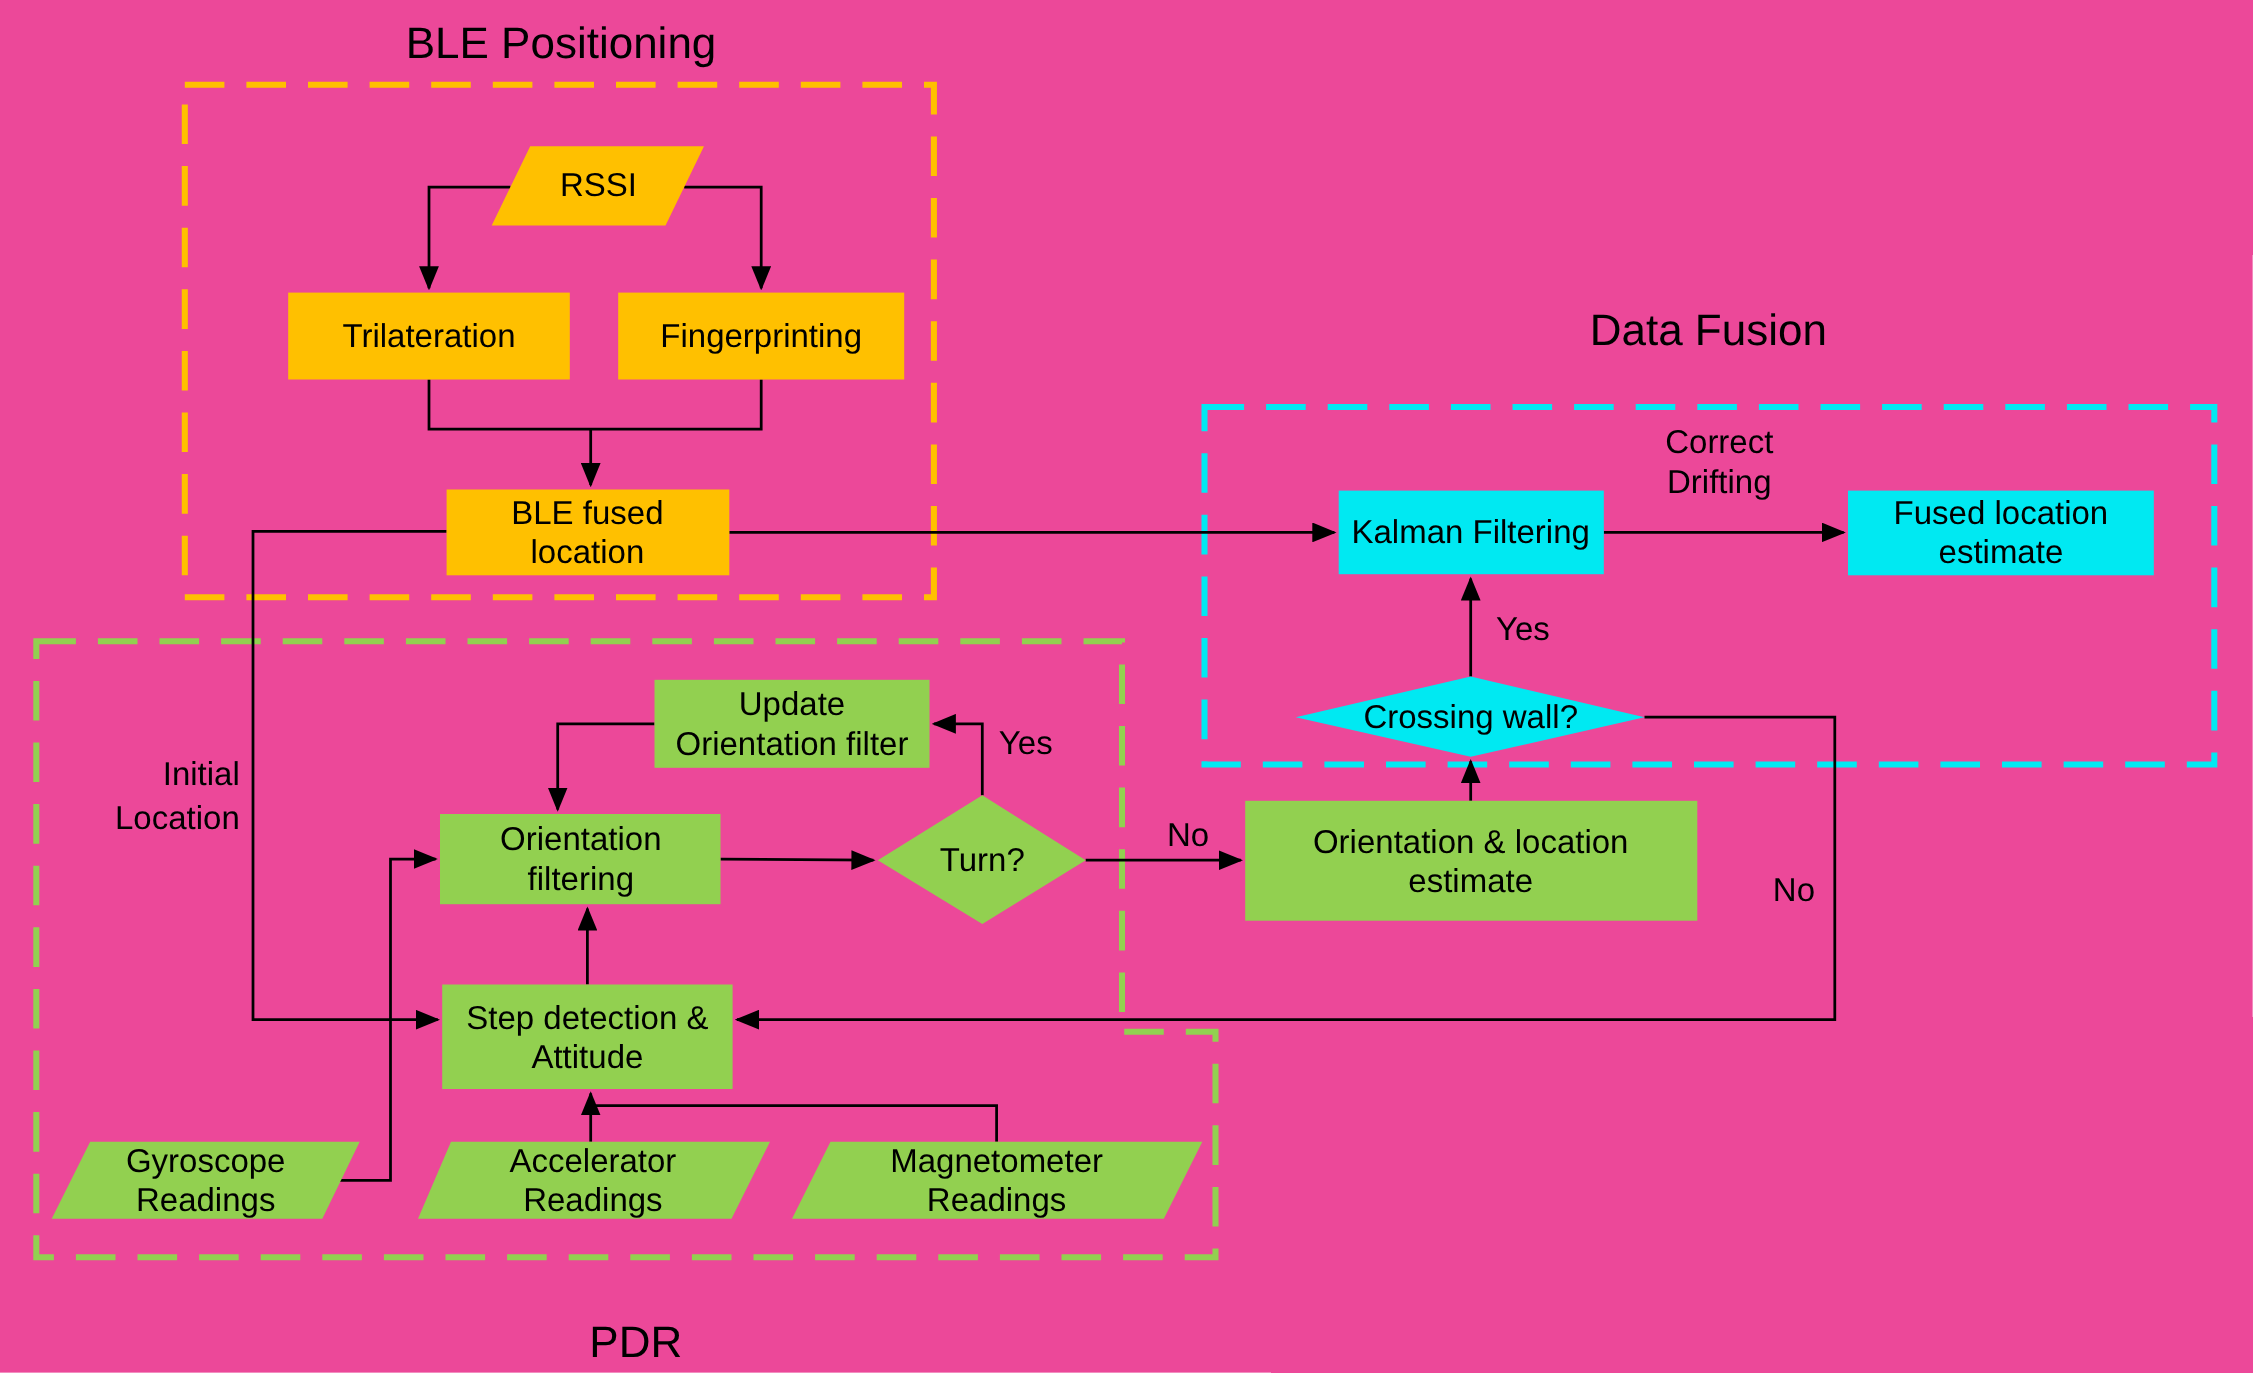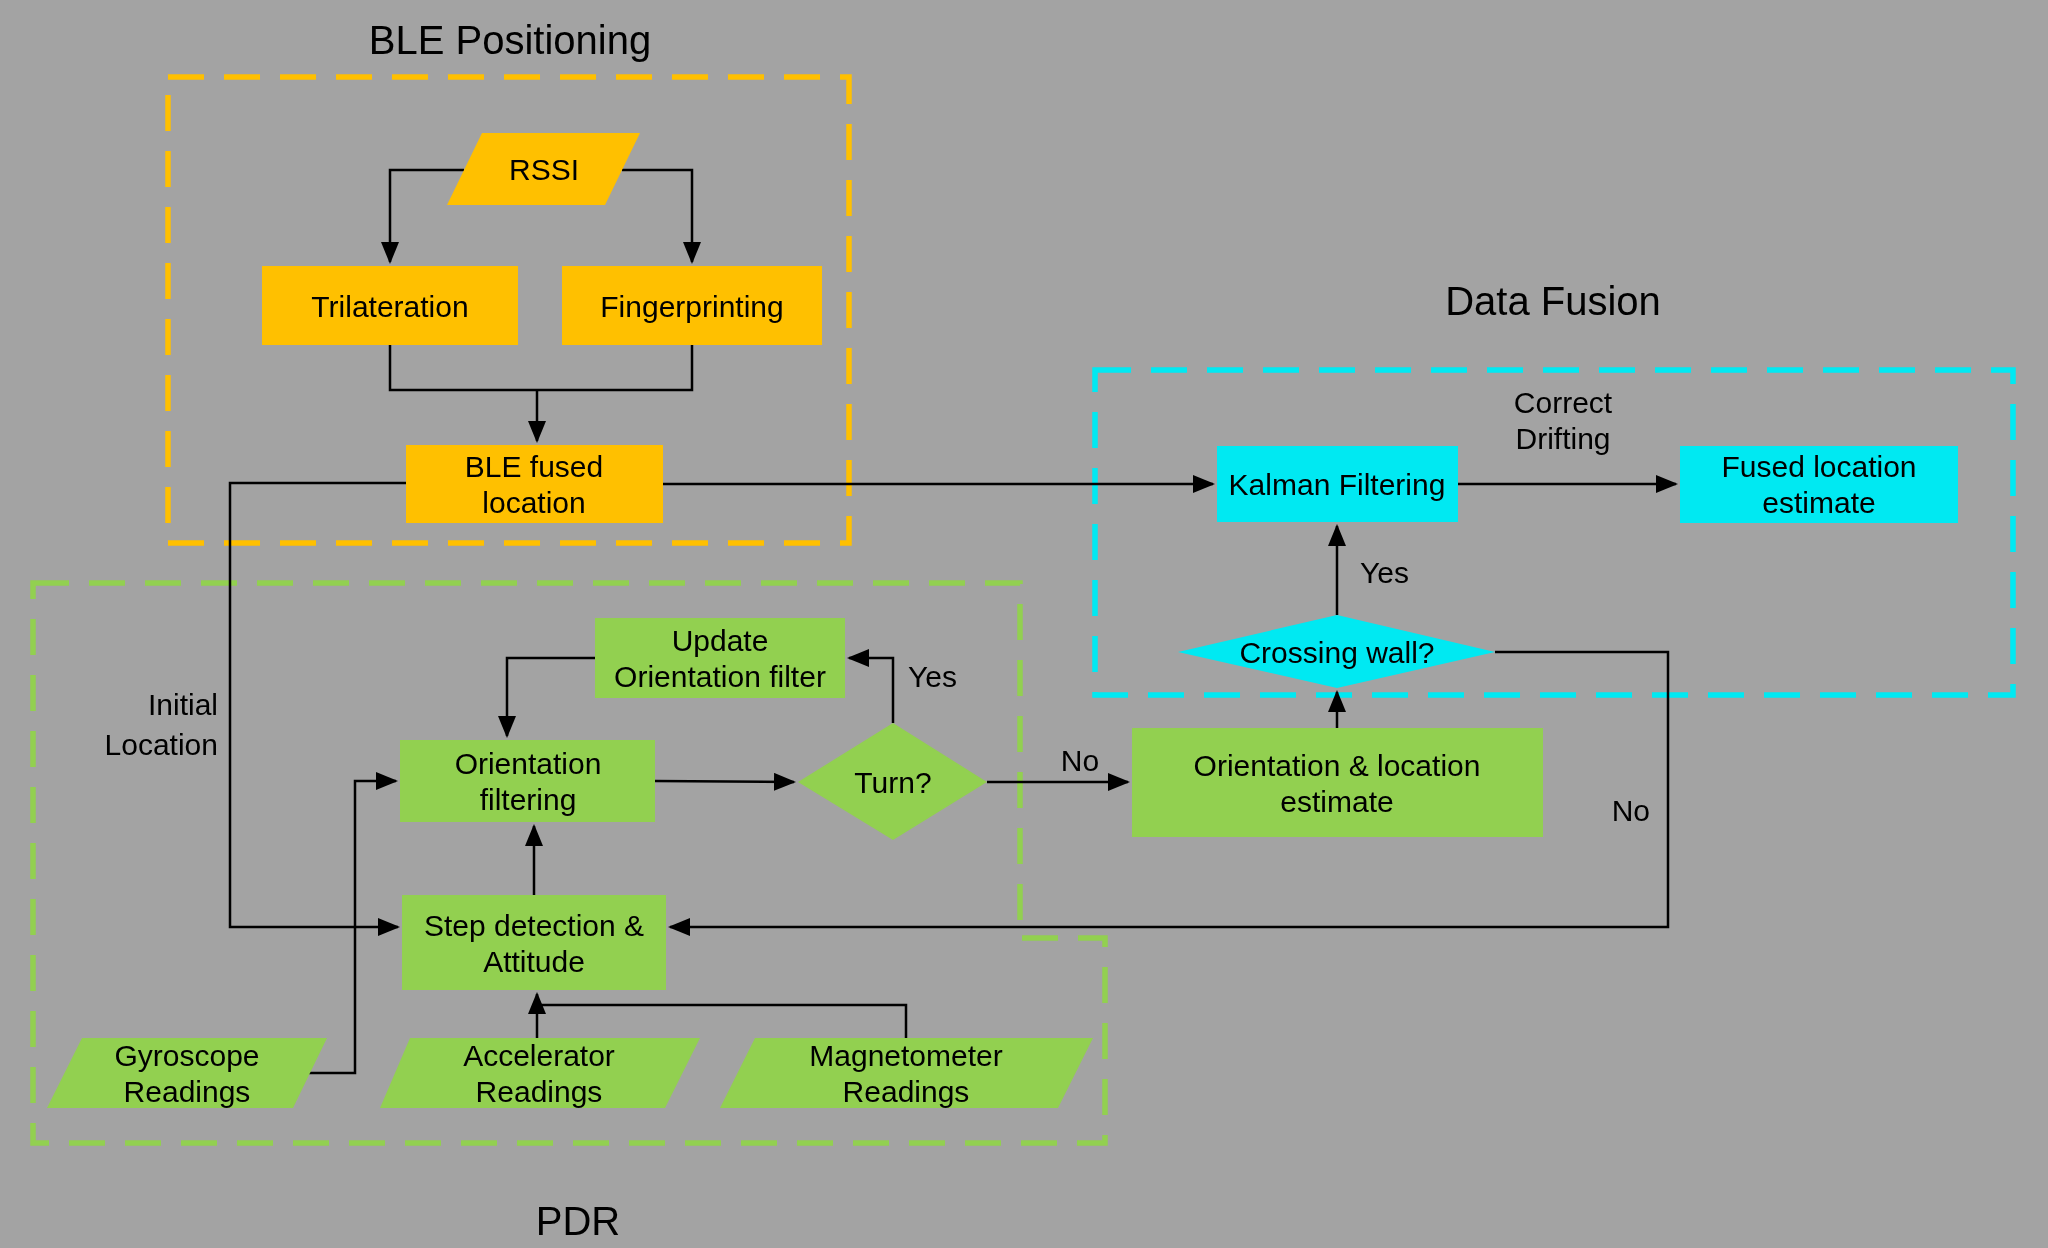--- a/index.html
+++ b/index.html
@@ -1,16 +1,16 @@
 <!DOCTYPE html>
 <html><head>
 <meta charset="utf-8">
 <style>
   html, body { margin: 0; padding: 0; background: #ffffff; }
-  .canvas-wrap { width: 2048px; height: 1248px; position: relative; background: #a3a3a3; text-align: right; }
+  .canvas-wrap { width: 2048px; height: 1248px; position: relative; background: #ec4899; text-align: right; }
   svg { display: block; }
   text {
     font-family: "Liberation Sans", "DejaVu Sans", sans-serif;
     fill: #000000;
     font-size: 30px;
     text-anchor: middle;
     dominant-baseline: central;
   }
   .title { font-size: 40px; }
   .edge-label { font-size: 30px; }

